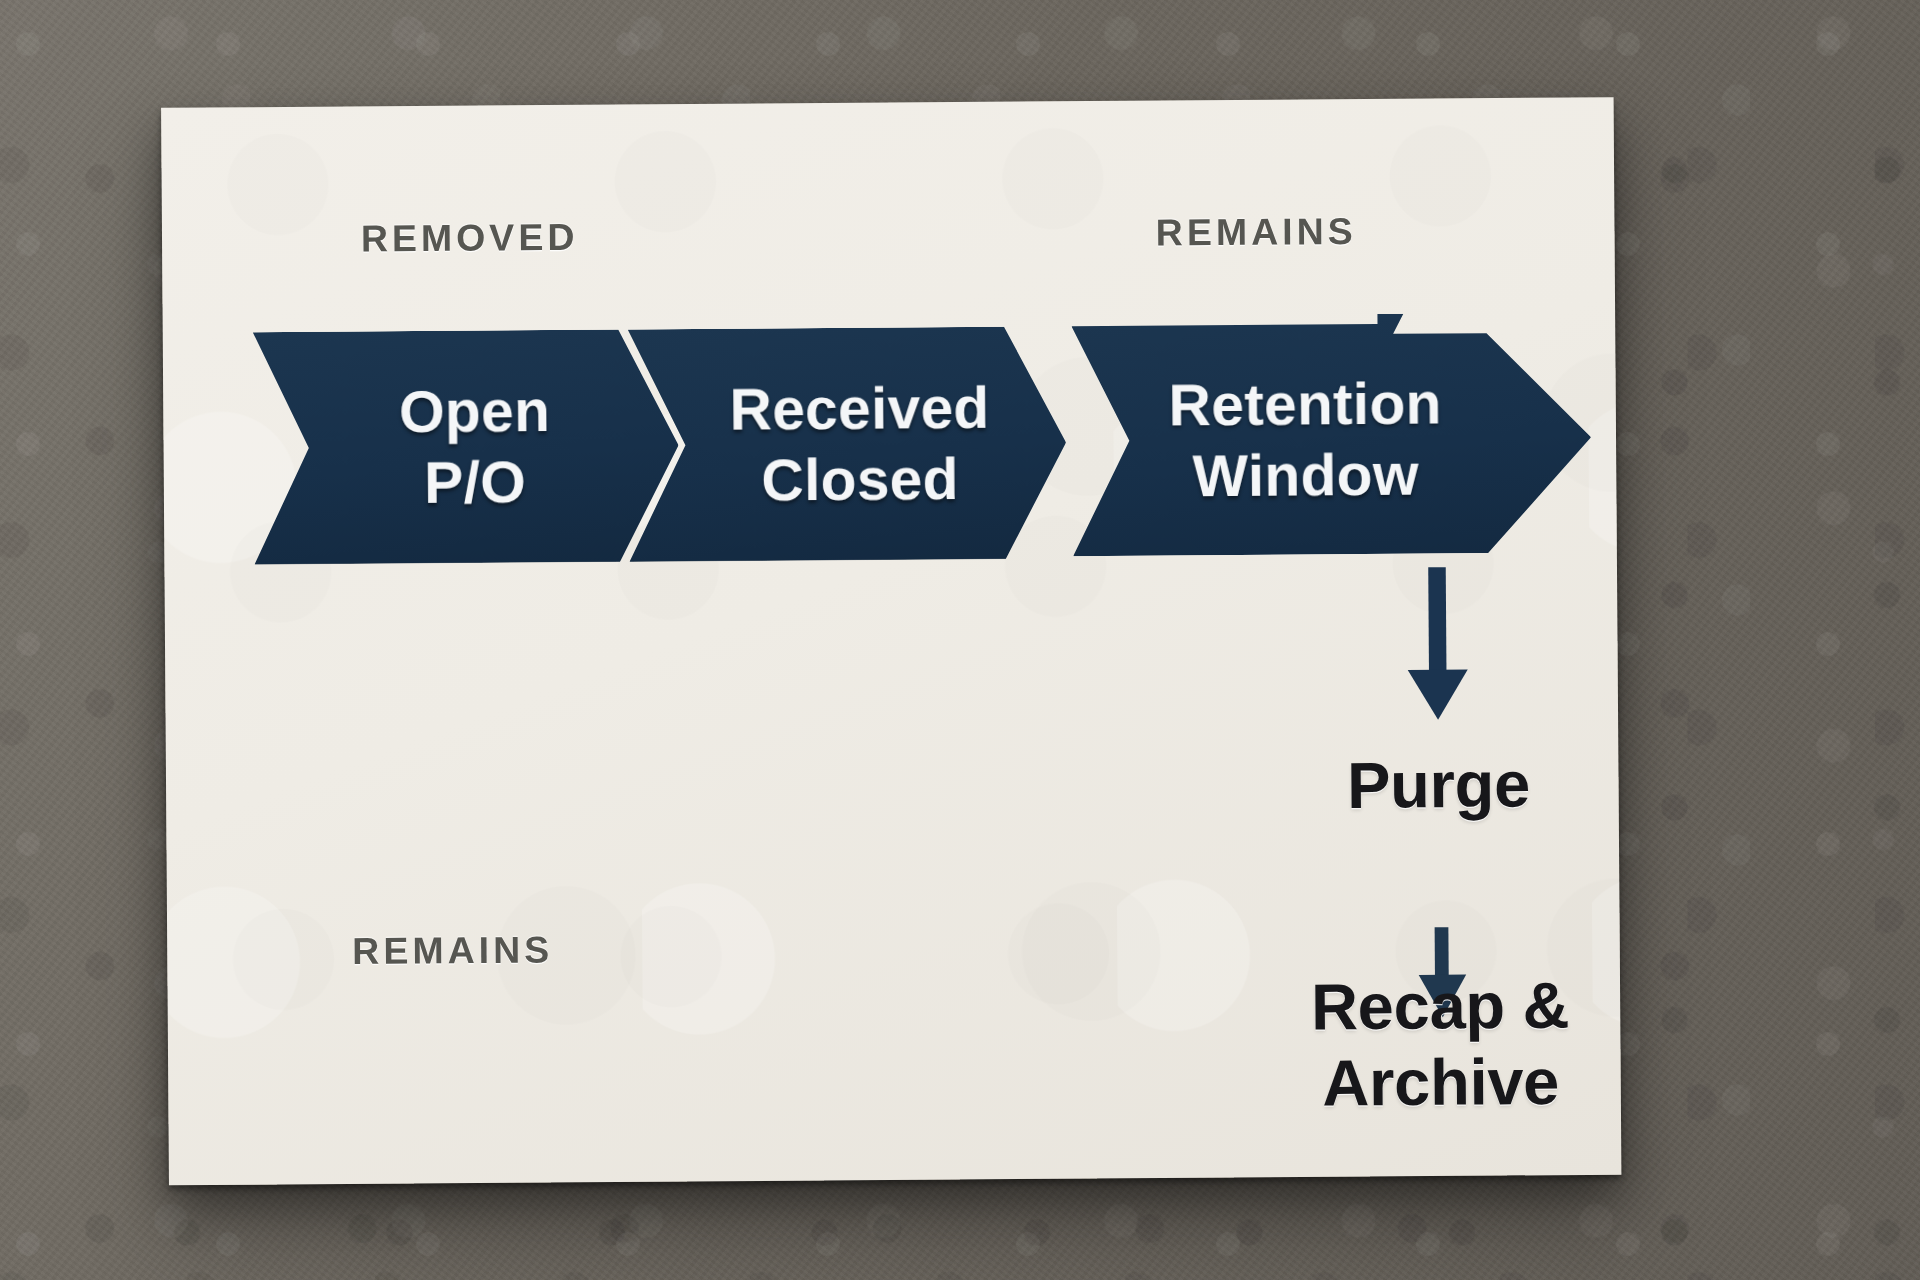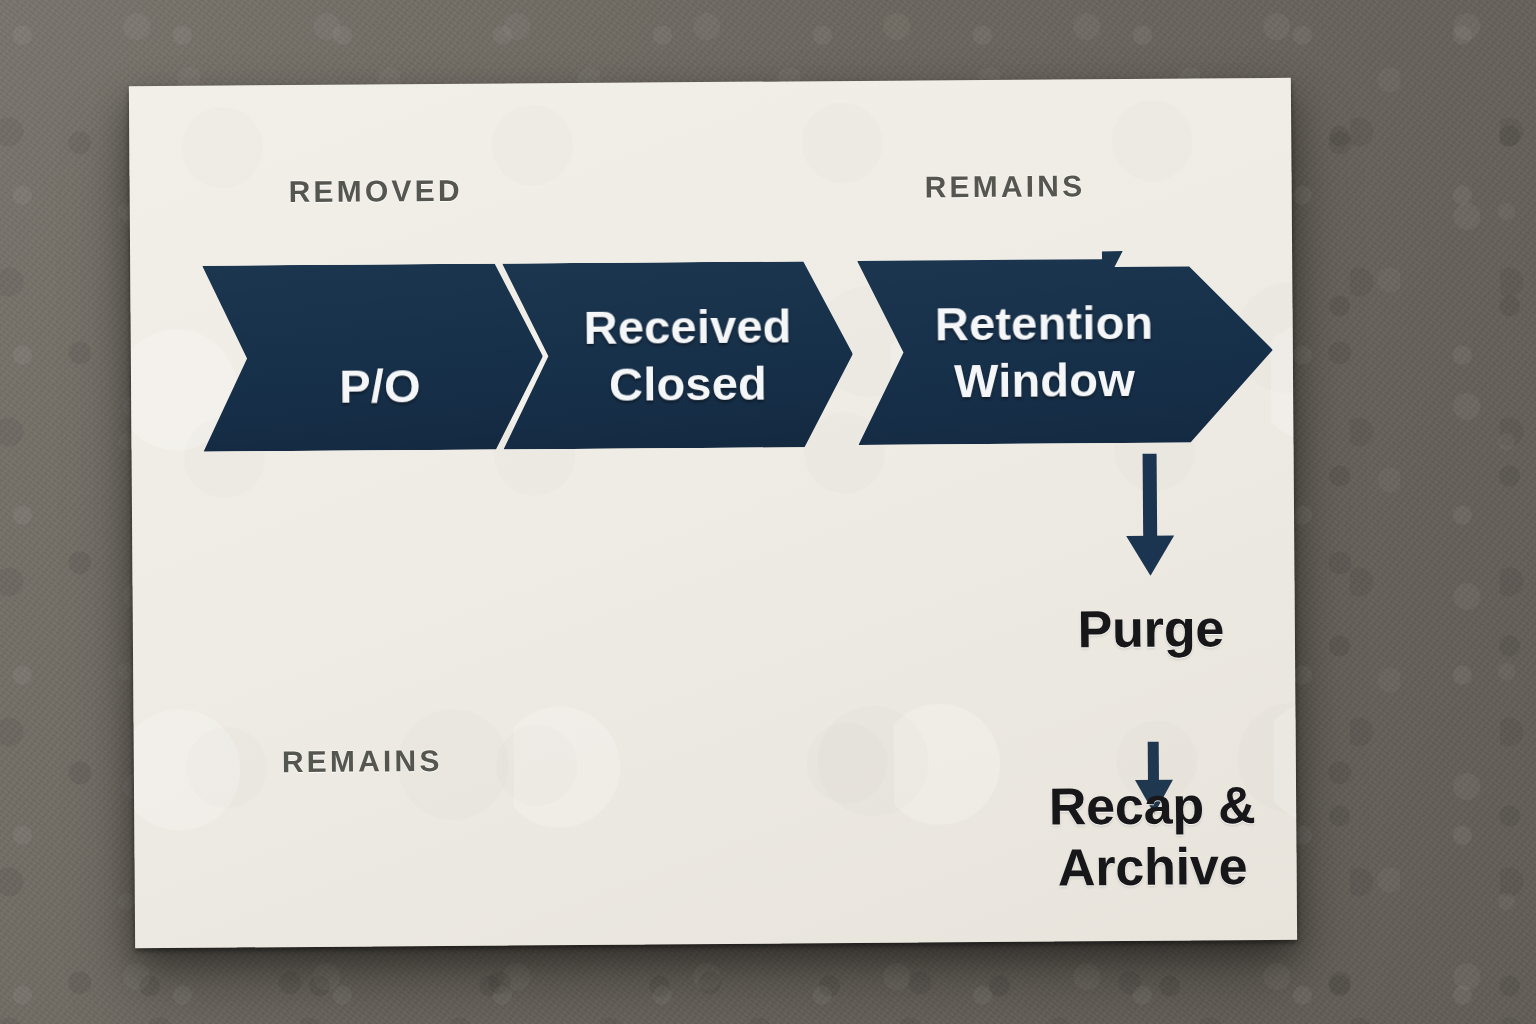--- a/index.html
+++ b/index.html
@@ -192,21 +192,21 @@
     <div class="kicker" id="kicker-removed">REMOVED</div>
 
     <div class="kicker" id="kicker-remains-top">REMAINS</div>
 
     <div class="kicker" id="kicker-remains-bottom">REMAINS</div>
 
     <div id="chevron-band">
 
       <div class="chevron" id="chev-1">
         <div class="chev-text">
-          <br>
+          <span>Open</span><br>
           <span>P/O</span>
         </div>
       </div>
 
       <div class="chevron" id="chev-2">
         <div class="chev-text">
           <span>Received</span><br>
           <span>Closed</span>
         </div>
       </div>

